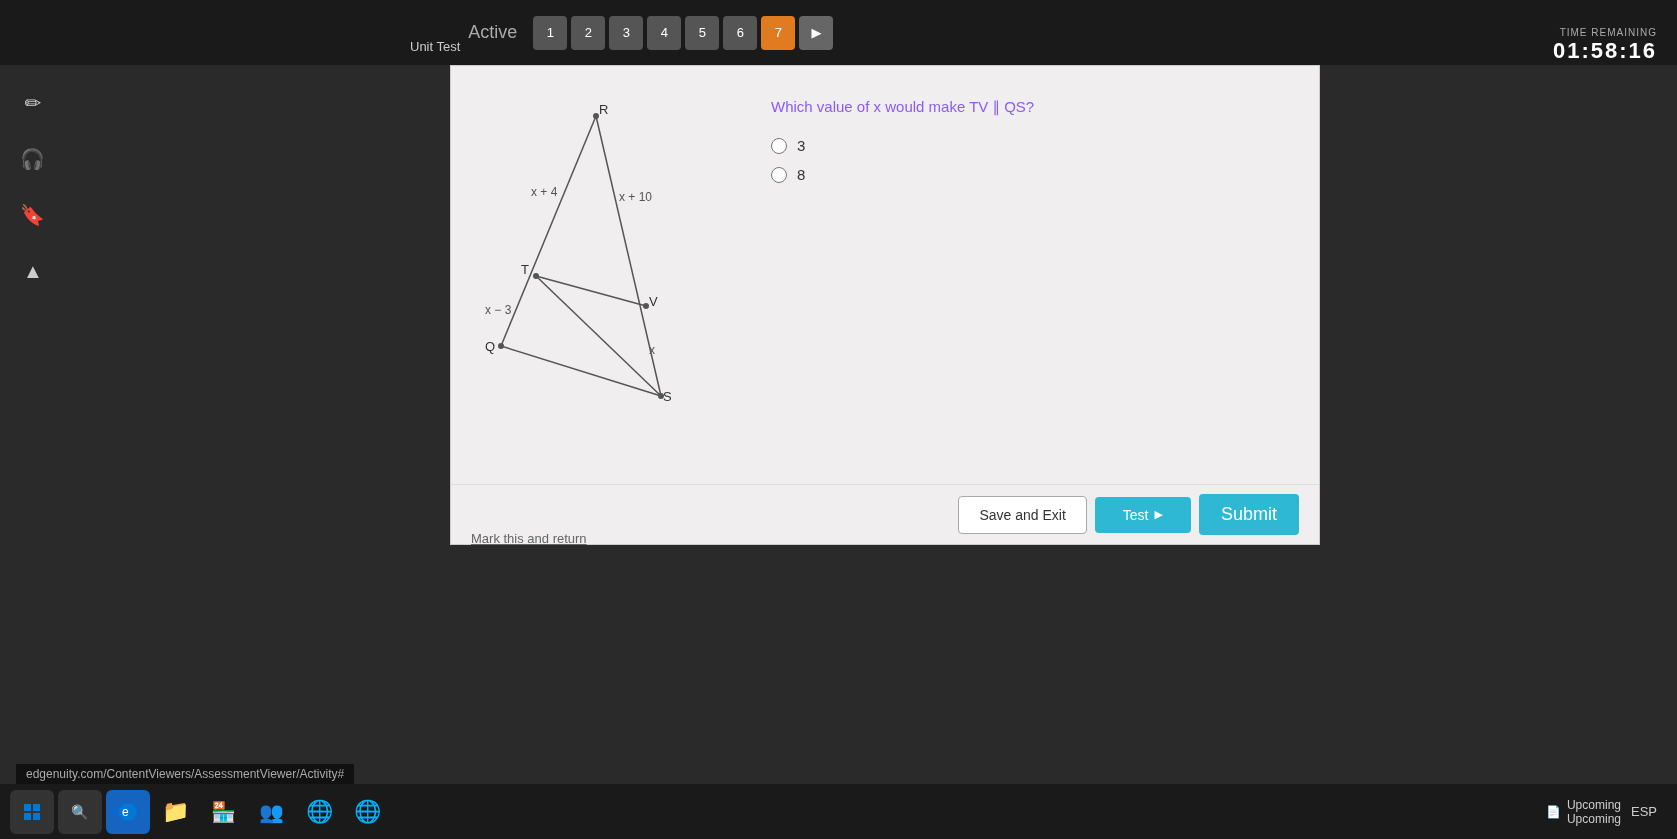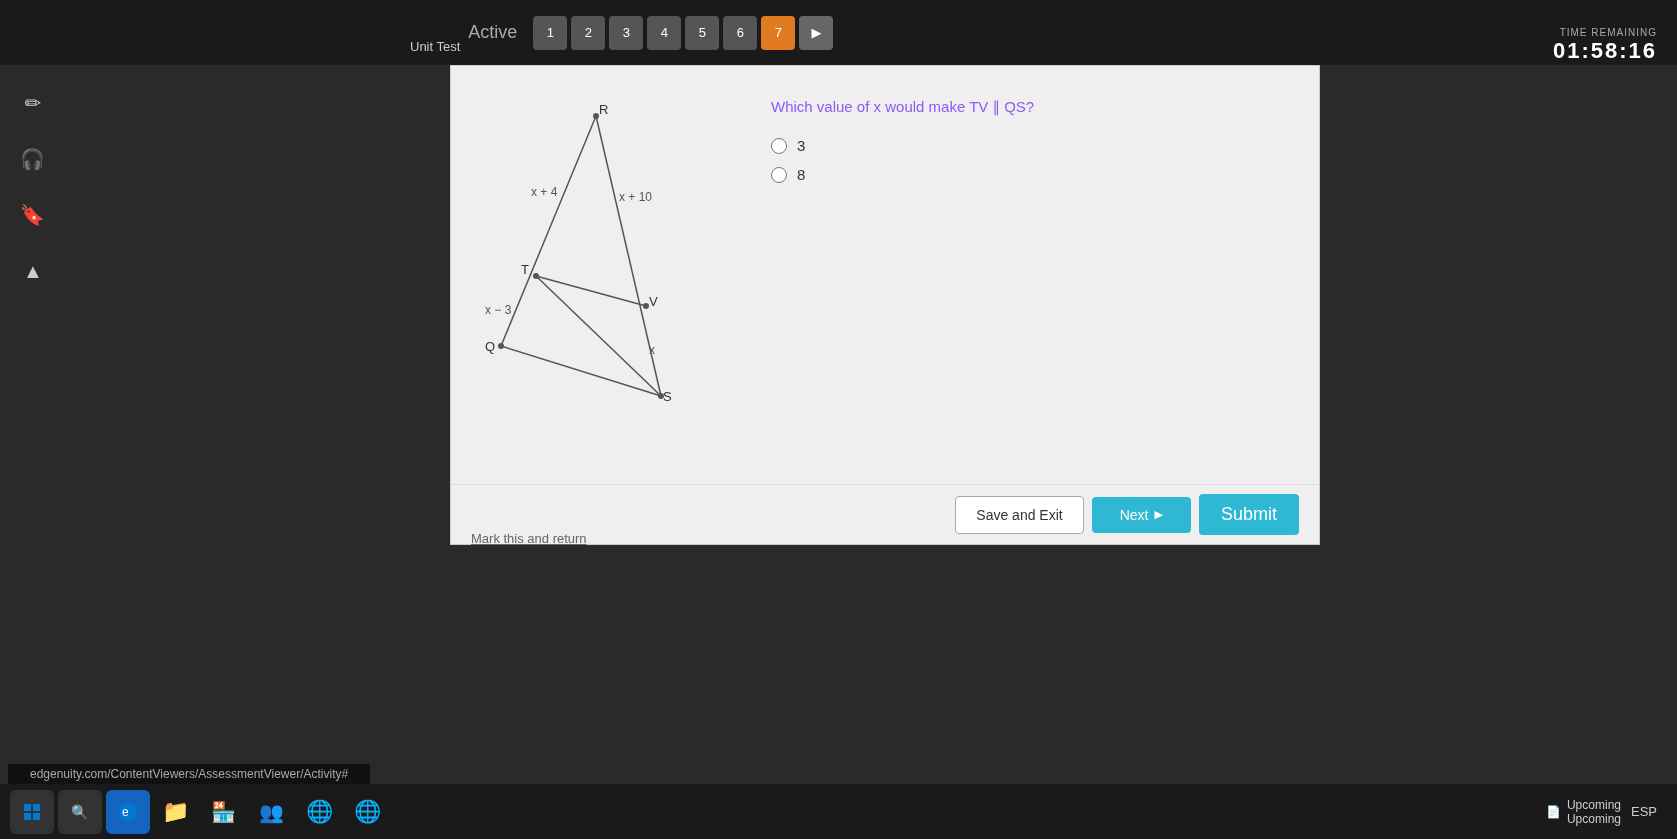--- a/index.html
+++ b/index.html
@@ -279,25 +279,25 @@
       display: flex;
       align-items: center;
       gap: 6px;
       color: #ccc;
       font-size: 12px;
     }
 
     .url-bar {
       position: absolute;
       bottom: 55px;
-      left: 8px;
+      left: 16px;
       background: #111;
       color: #aaa;
       font-size: 12px;
-      padding: 3px 22px;
+      padding: 3px 10px;
     }
 
     
     .geometry-svg {
       position: absolute;
       top: 0;
       left: 0;
     }
 
     .diagram-container {
@@ -387,21 +387,21 @@
         </div>
       </div>
     </div>
 
   </div>
 
   <div class="content-footer">
     <button class="mark-return-link">Mark this and return</button>
     <div class="footer-buttons">
       <button class="btn-save-exit">Save and Exit</button>
-      <button class="btn-next">Next</button>
+      <button class="btn-next">Test</button>
       <button class="btn-submit">Submit</button>
     </div>
   </div>
 </div>
 
 <div class="url-bar">
   <span>edgenuity.com/ContentViewers/AssessmentViewer/Activity#</span>
 </div>
 
 <div class="taskbar">

